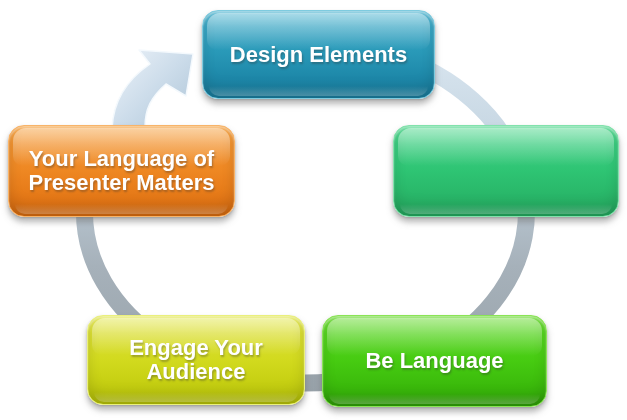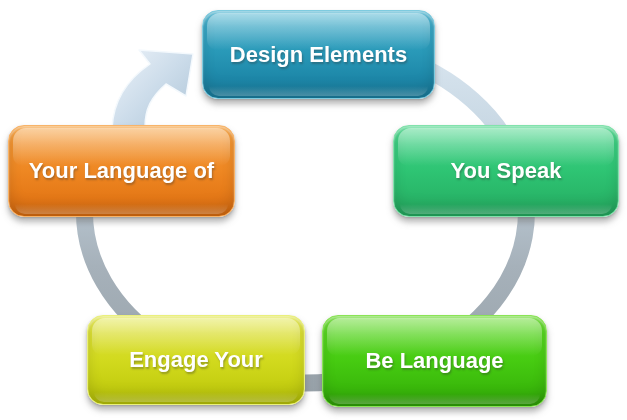--- a/index.html
+++ b/index.html
@@ -129,28 +129,29 @@
              C 151 97 145 109 145 127
              C 135 132 122 132 112 129
              Z" fill="url(#arrowGrad)" stroke="#F4F9FD" stroke-width="1.5" stroke-linejoin="round"></path>
   </svg>
 
   <div class="node node-top">
     <span class="line">Design Elements</span>
   </div>
 
   <div class="node node-right">
-    <span class="line">You Speak</span>
   </div>
 
   <div class="node node-bottom-right">
     <span class="line">Be Language</span>
   </div>
 
   <div class="node node-bottom-left">
     <span class="line">Engage Your</span>
+    <span class="line">Audience</span>
   </div>
 
   <div class="node node-left">
     <span class="line">Your Language of</span>
+    <span class="line">Presenter Matters</span>
   </div>
 
 </div>
 
 </body></html>

